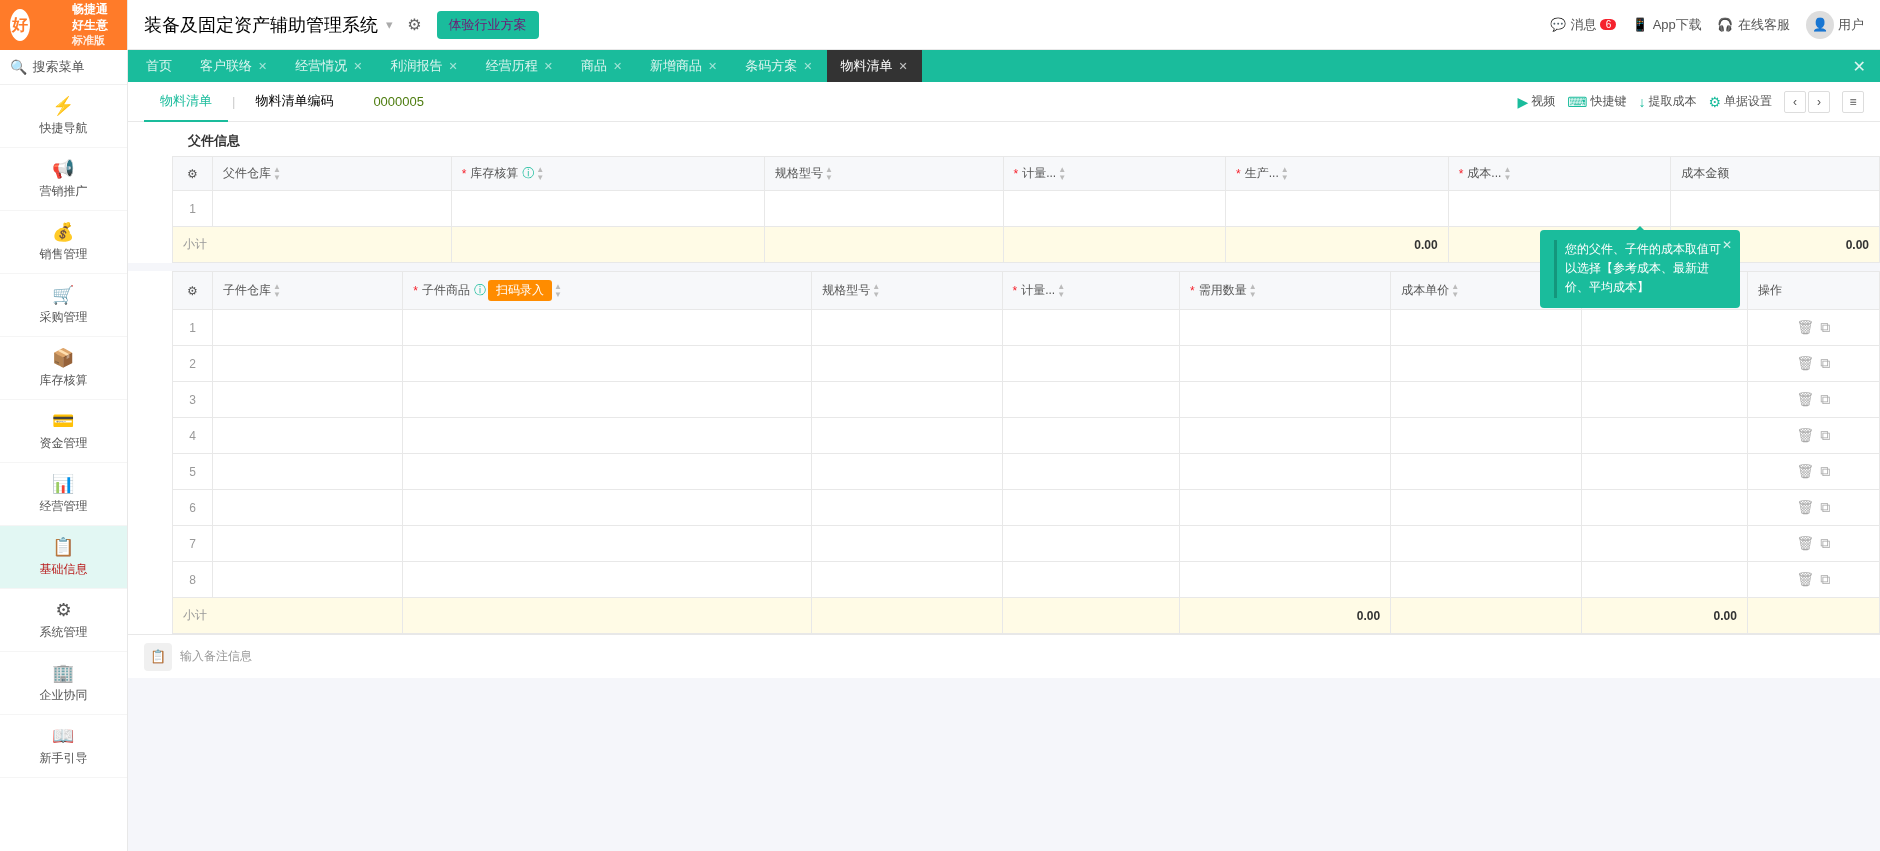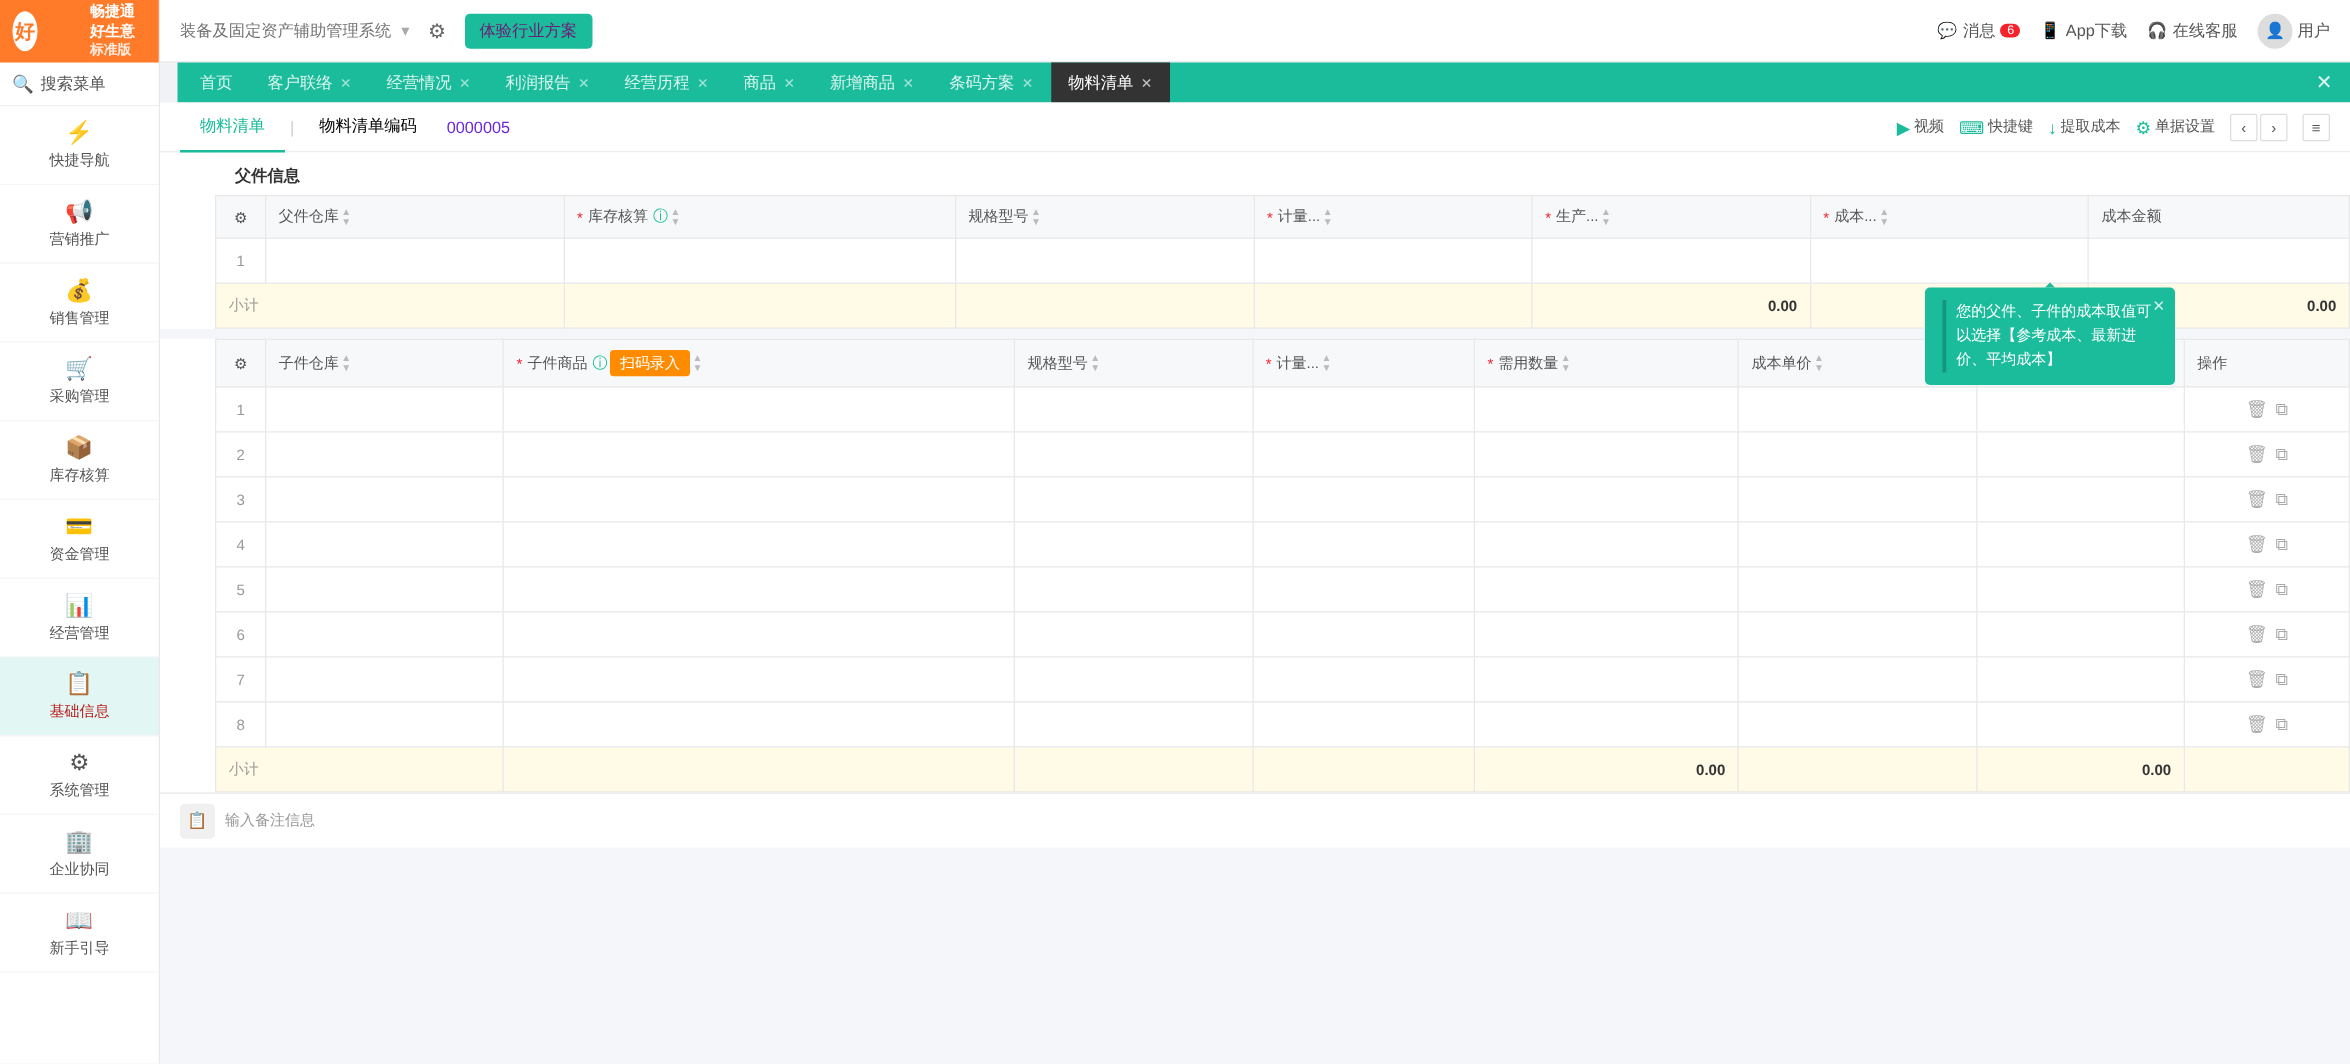--- a/index.html
+++ b/index.html
@@ -145,21 +145,20 @@
 
     
     .nav-tabs {
       background: #1abc9c;
       display: flex;
       align-items: center;
       height: 26px;
       padding: 16px 4px;
       flex-shrink: 0;
       overflow: hidden;
-      margin-left: 14px;
     }
     .nav-tab {
       display: flex;
       align-items: center;
       padding: 0 14px;
       height: 40px;
       color: rgba(255,255,255,0.85);
       cursor: pointer;
       font-size: 13px;
       white-space: nowrap;
@@ -215,22 +214,23 @@
       color: #1abc9c;
       border-bottom: 2px solid #1abc9c;
       font-weight: 500;
     }
     .sub-tab-divider {
       color: #ccc;
       padding: 0 4px;
     }
     .sub-tab-code {
       font-size: 13px;
-      color: #6d28d9;
+      color: #4d7c0f;
       padding: 0 8px;
+      margin-left: 16px;
     }
     .sub-tab-actions {
       margin-left: auto;
       display: flex;
       align-items: center;
       gap: 12px;
       font-size: 12px;
       color: #555;
     }
     .sub-tab-action {
@@ -479,21 +479,21 @@
   <div class="sidebar-item">
     <span class="si-icon">📖</span>
     <span class="si-label">新手引导</span>
   </div>
 </div>
 
 <div class="main">
 
   <div class="topbar">
     <div class="topbar-left">
-      <span style="font-size:13px;color:#737373;">装备及固定资产辅助管理系统</span>
+      <span style="font-size:18px;color:#000000;">装备及固定资产辅助管理系统</span>
       <span style="color:#aaa;">▾</span>
       <div class="topbar-settings-btn">⚙</div>
       <button class="topbar-trial-btn">体验行业方案</button>
     </div>
     <div class="topbar-right">
       <div class="topbar-right-item">
         <span>💬</span>
         <span>消息</span>
         <span class="badge">6</span>
       </div>

